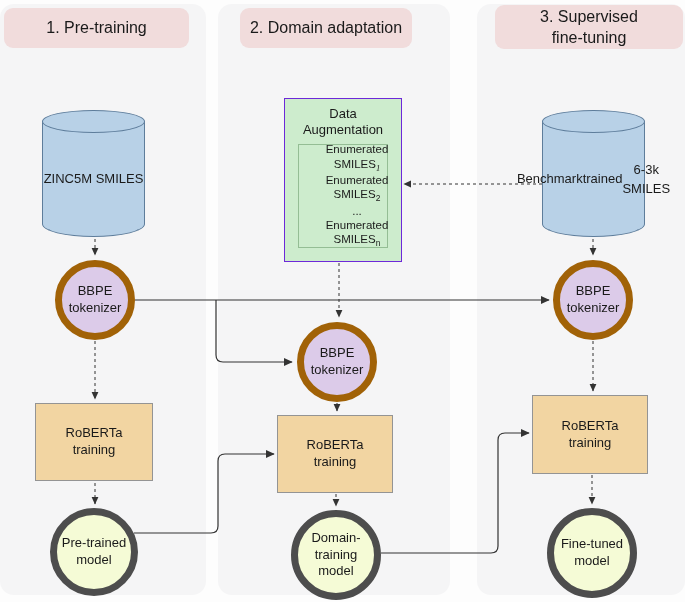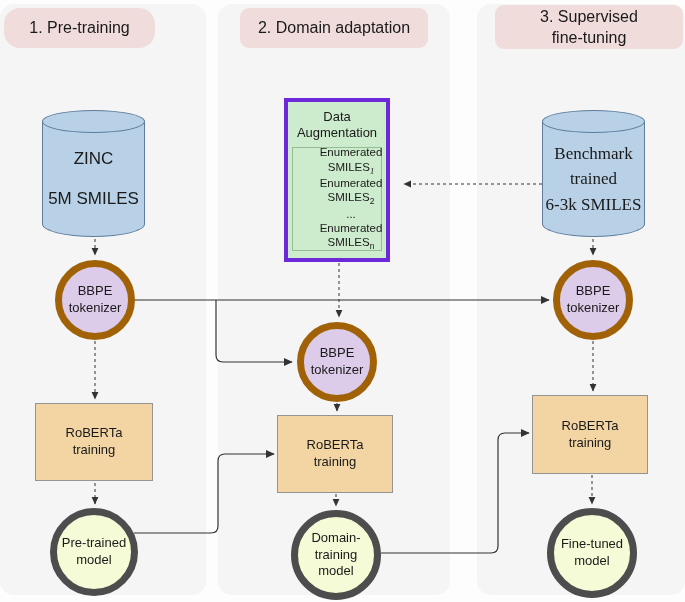--- a/index.html
+++ b/index.html
@@ -23,26 +23,26 @@
   .circle{border:7px solid #a16207;border-radius:50%;}
   .tokenizer{background:var(--tokenizer-purple);}
   .model{background:var(--model-yellow);border-color:#4d4d4d;}
   .training{background:var(--training-orange);border:1px solid #949494;}
 
   .cylinder{position:absolute;}
   .cyl-body{position:absolute;left:0;right:0;top:11px;bottom:0;background:var(--database-blue);
     border:1px solid #5e7d9b;border-top:none;border-radius:0 0 50% 50% / 0 0 13px 13px;}
   .cyl-top{position:absolute;left:0;right:0;top:0;height:23px;background:var(--database-blue);
     border:1px solid #5e7d9b;border-radius:50%;box-sizing:border-box;}
-  .cyl-label{position:absolute;left:0;right:0;top:11px;bottom:0;display:flex;flex-direction:column;
-    align-items:center;justify-content:center;font-size:17px;line-height:1.55;text-align:center;}
+  .cyl-label{position:absolute;left:0;right:0;top:11px;bottom:0;display:flex;flex-direction:row;
+    align-items:center;justify-content:center;font-size:13px;line-height:1.55;text-align:center;}
   .cyl-gap{height:13px;}
 
-  .augbox{position:absolute;left:284px;top:98px;width:106px;height:164px;background:var(--augmentation-green);
-    border:4px solid #6d28d9;box-sizing:border-box;display:flex;flex-direction:column;align-items:center;}
+  .augbox{position:absolute;left:284px;top:98px;width:118px;height:164px;background:var(--augmentation-green);
+    border:1px solid #6d28d9;box-sizing:border-box;display:flex;flex-direction:column;align-items:center;}
   .aug-title{font-size:13px;line-height:1.25;text-align:center;margin-top:7px;width:100px;}
   .aug-inner{margin-top:5px;width:90px;height:104px;border:1px solid #94bd94;box-sizing:border-box;
     display:flex;flex-direction:column;align-items:center;justify-content:center;
     font-size:11.5px;line-height:1.22;text-align:center;padding-left:28px;}
   .aug-inner sub{font-size:8.5px;}
   .sub-it{font-style:italic;font-family:"Liberation Serif","DejaVu Serif",serif;}
   .enum-line{white-space:nowrap;}
 
   svg.wires{position:absolute;left:0;top:0;width:685px;height:602px;pointer-events:none;}
   .wire{fill:none;stroke:var(--line);}
@@ -75,24 +75,24 @@
     <path class="wire dashed" marker-end="url(#arr)" d="M593,341 V391"></path>
     <path class="wire dashed" marker-end="url(#arr)" d="M592,475 V504"></path>
     <path class="wire dashed" marker-end="url(#arr)" d="M542,184 H404"></path>
 
     <path class="wire solid" marker-end="url(#arr)" d="M135,300 H549"></path>
     <path class="wire solid" marker-end="url(#arr)" d="M216,300 V355 Q216,362 223,362 H292"></path>
     <path class="wire solid" marker-end="url(#arr)" d="M134,533 H211 Q218,533 218,526 V461 Q218,454 225,454 H274"></path>
     <path class="wire solid" marker-end="url(#arr)" d="M381,553 H491 Q498,553 498,546 V440 Q498,433 505,433 H529"></path>
   </svg>
 
-  <div class="header" style="left:4px;top:8px;width:151px;height:40px;border-radius:16px;">
+  <div class="header" style="left:4px;top:8px;width:185px;height:40px;">
     <div>1. Pre-training</div>
   </div>
-  <div class="header" style="left:240px;top:8px;width:188px;height:40px;">
+  <div class="header" style="left:240px;top:8px;width:172px;height:40px;">
     <div>2. Domain adaptation</div>
   </div>
   <div class="header" style="left:495px;top:5px;width:188px;height:44px;justify-content:flex-end;">
     <div>3. Supervised</div>
     <div>fine-tuning</div>
   </div>
 
   <div class="cylinder" style="left:42px;top:110px;width:103px;height:127px;">
     <div class="cyl-body"></div>
     <div class="cyl-top"></div>
@@ -143,21 +143,21 @@
 
   <div class="node circle model" style="left:291px;top:510px;width:90px;height:90px;">
     <div>Domain-</div>
     <div>training</div>
     <div>model</div>
   </div>
 
   <div class="cylinder" style="left:542px;top:110px;width:103px;height:127px;">
     <div class="cyl-body"></div>
     <div class="cyl-top"></div>
-    <div class="cyl-label" style="line-height:1.5;font-family:Liberation Serif, serif;">
+    <div class="cyl-label" style="line-height:1.5;">
       <div>Benchmark</div>
       <div>trained</div>
       <div>6-3k SMILES</div>
     </div>
   </div>
 
   <div class="node circle tokenizer" style="left:553px;top:260px;width:80px;height:80px;">
     <div>BBPE</div>
     <div>tokenizer</div>
   </div>

